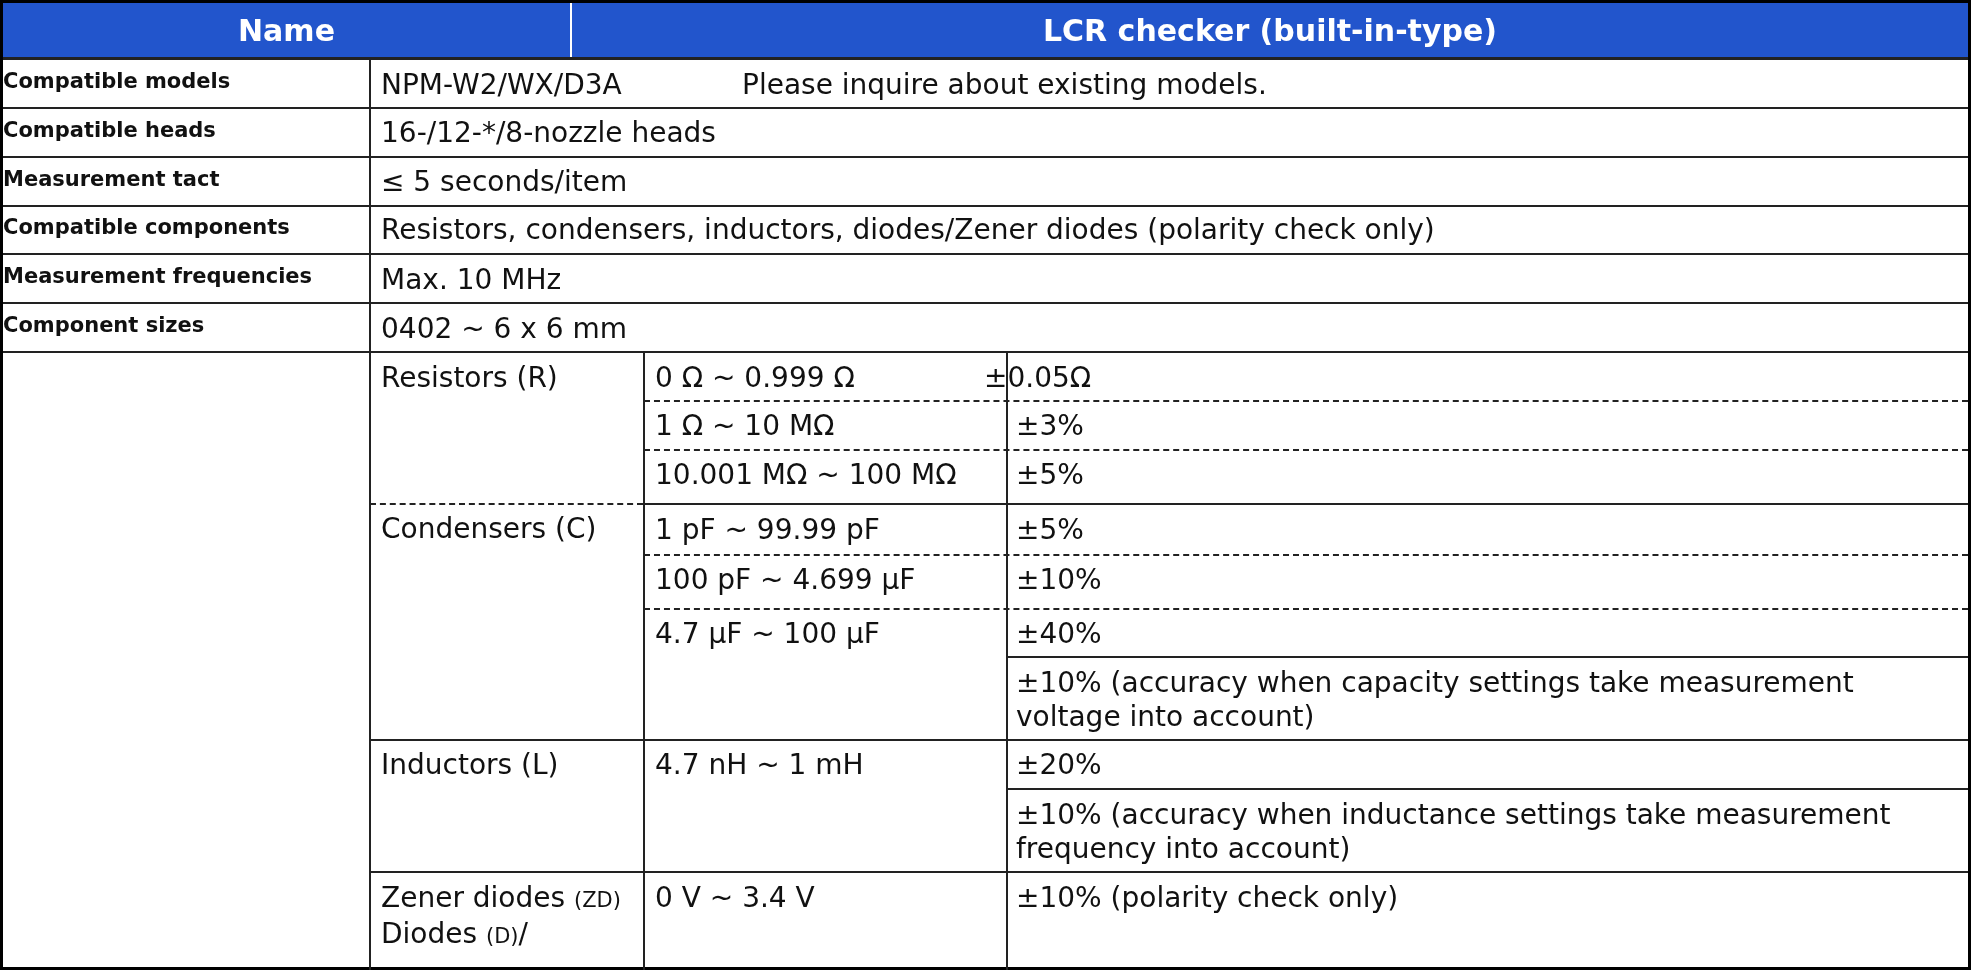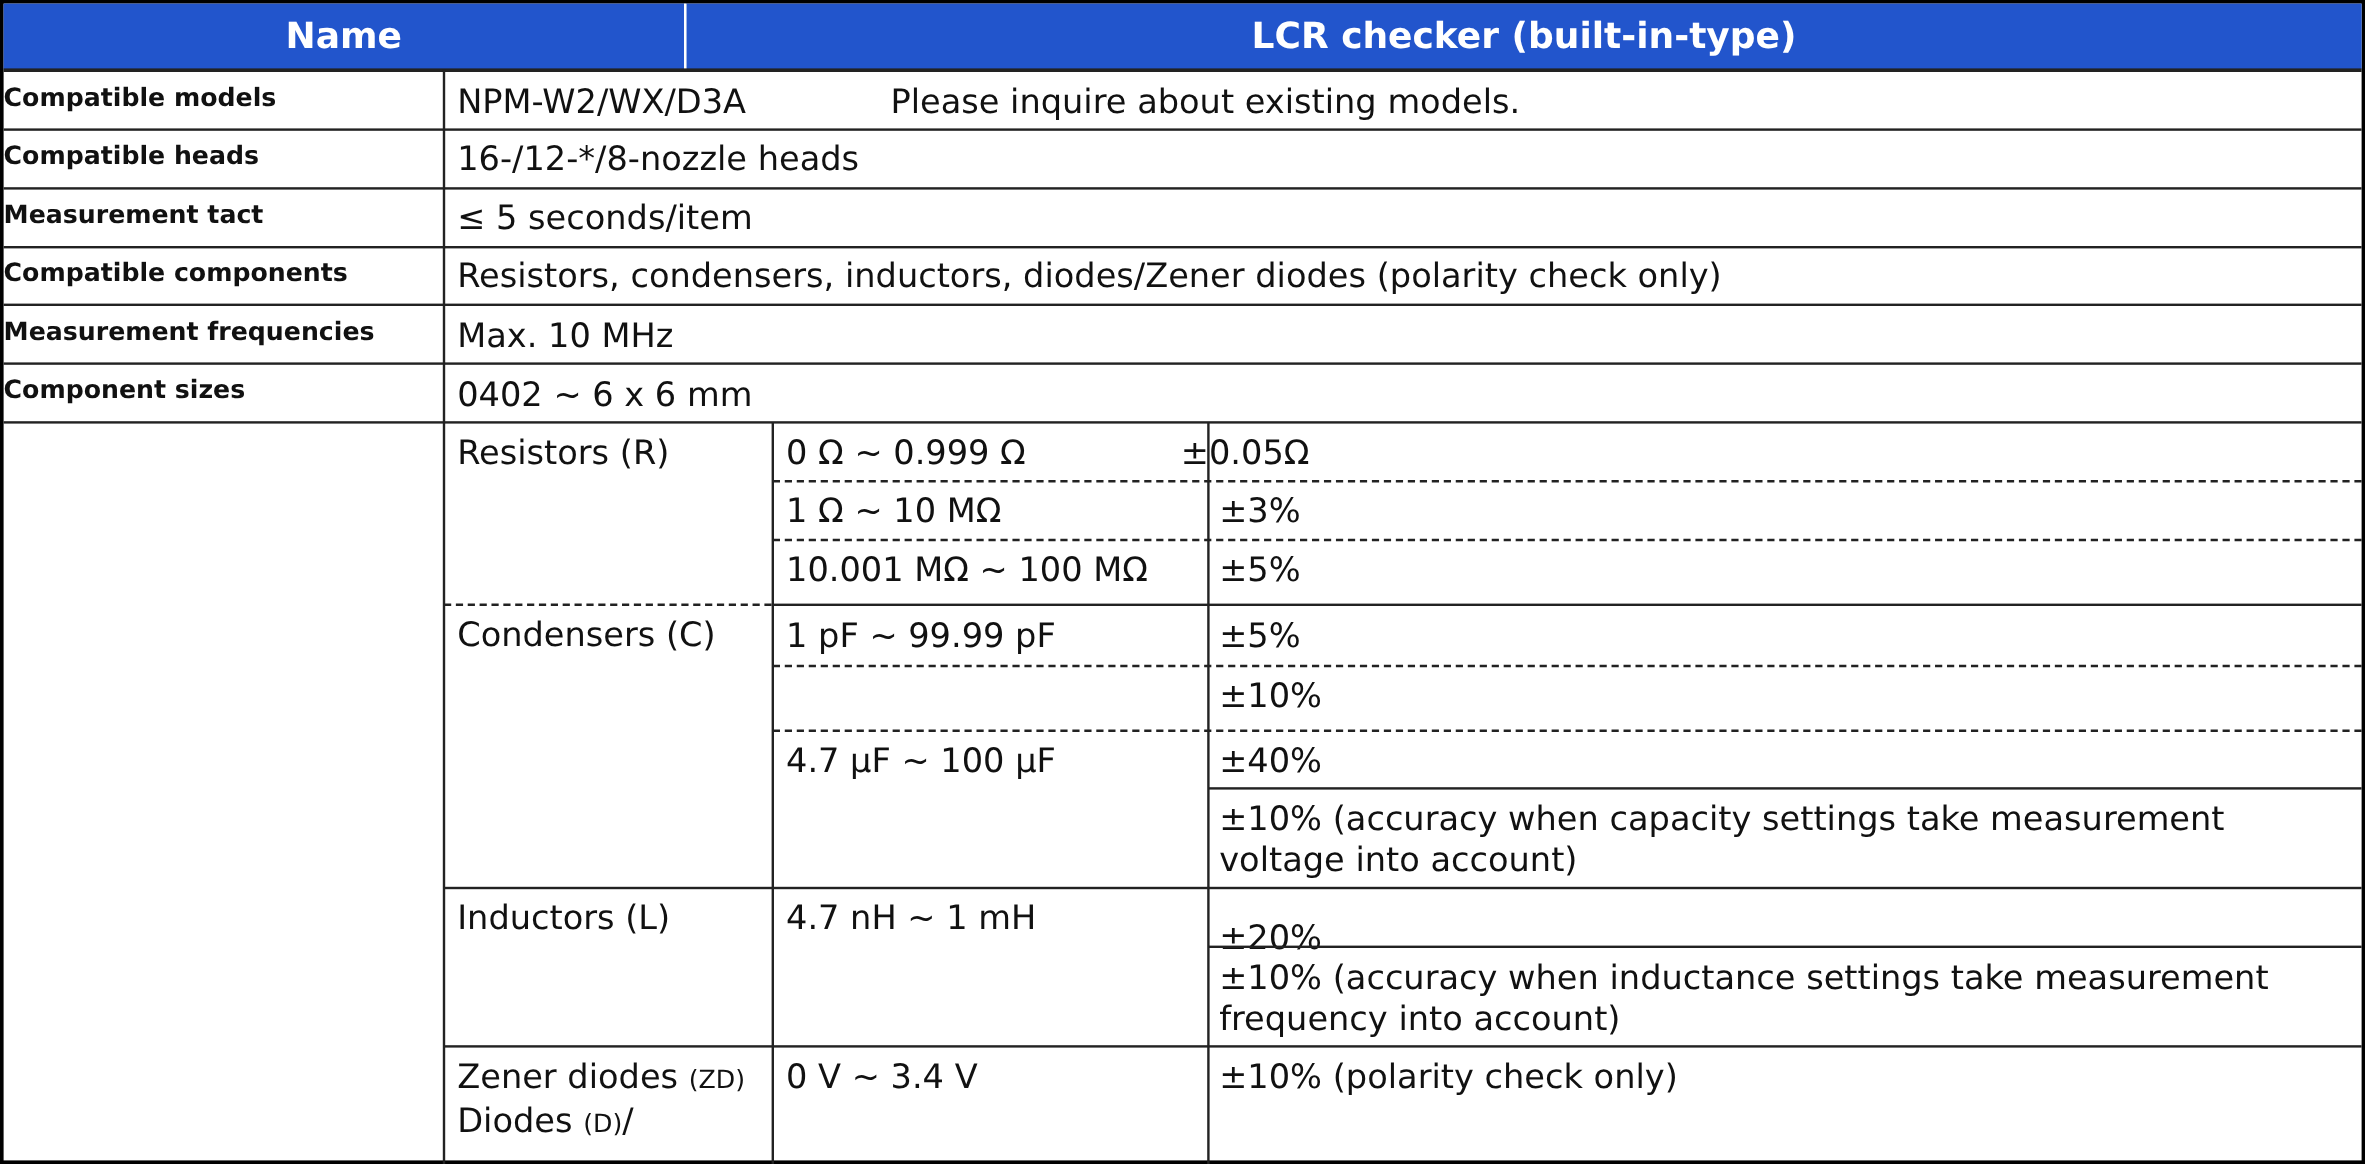--- a/index.html
+++ b/index.html
@@ -71,31 +71,32 @@
   <div class="hdash" style="left:641px; top:446px; width:1324px;"></div>
   <div class="val" style="left:652px; top:455px;">10.001 MΩ ~ 100 MΩ</div>
   <div class="val" style="left:1013px; top:455px;">±5%</div>
   <div class="hdash" style="left:367px; top:500px; width:273px;"></div>
   <div class="hline" style="left:641px; top:500px; width:1324px;"></div>
 
   <div class="val" style="left:378px; top:509px;">Condensers (C)</div>
   <div class="val" style="left:652px; top:510px;">1 pF ~ 99.99 pF</div>
   <div class="val" style="left:1013px; top:510px;">±5%</div>
   <div class="hdash" style="left:641px; top:551px; width:1324px;"></div>
+  <div class="val" style="left:652px; top:560px;">100 pF ~ 4.699 µF</div>
   <div class="val" style="left:1013px; top:560px;">±10%</div>
   <div class="hdash" style="left:641px; top:605px; width:1324px;"></div>
   <div class="val" style="left:652px; top:614px;">4.7 µF ~ 100 µF</div>
   <div class="val" style="left:1013px; top:614px;">±40%</div>
   <div class="hline" style="left:1004px; top:653px; width:961px;"></div>
   <div class="val wrap" style="left:1013px; top:663px; width:920px;">±10% (accuracy when capacity settings take measurement voltage into account)</div>
   <div class="hline" style="left:367px; top:736px; width:1598px;"></div>
 
   <div class="val" style="left:378px; top:745px;">Inductors (L)</div>
   <div class="val" style="left:652px; top:745px;">4.7 nH ~ 1 mH</div>
-  <div class="val" style="left:1013px; top:762px;">±20%</div>
+  <div class="val" style="left:1013px; top:745px;">±20%</div>
   <div class="hline" style="left:1004px; top:785px; width:961px;"></div>
   <div class="val wrap" style="left:1013px; top:795px; width:930px;">±10% (accuracy when inductance settings take measurement frequency into account)</div>
   <div class="hline" style="left:367px; top:868px; width:1598px;"></div>
 
   <div class="val" style="left:378px; top:878px; line-height:34px;">
     <div><span>Zener diodes </span><span class="small">(ZD)</span></div>
     <div><span>Diodes </span><span class="small">(D)</span><span>/</span></div>
   </div>
   <div class="val" style="left:652px; top:878px;">0 V ~ 3.4 V</div>
   <div class="val" style="left:1013px; top:878px;">±10% (polarity check only)</div>

